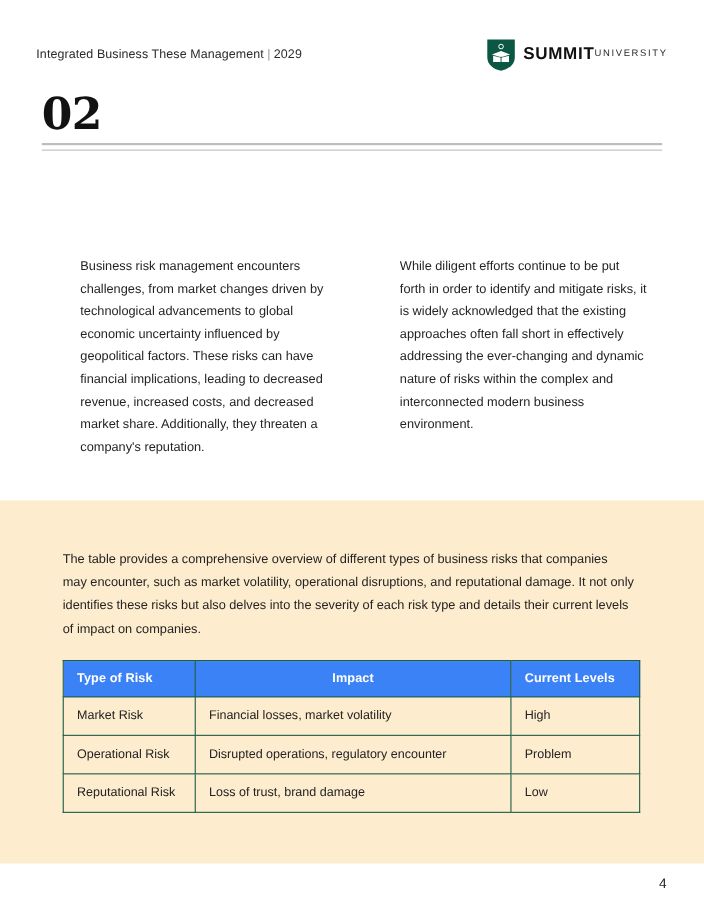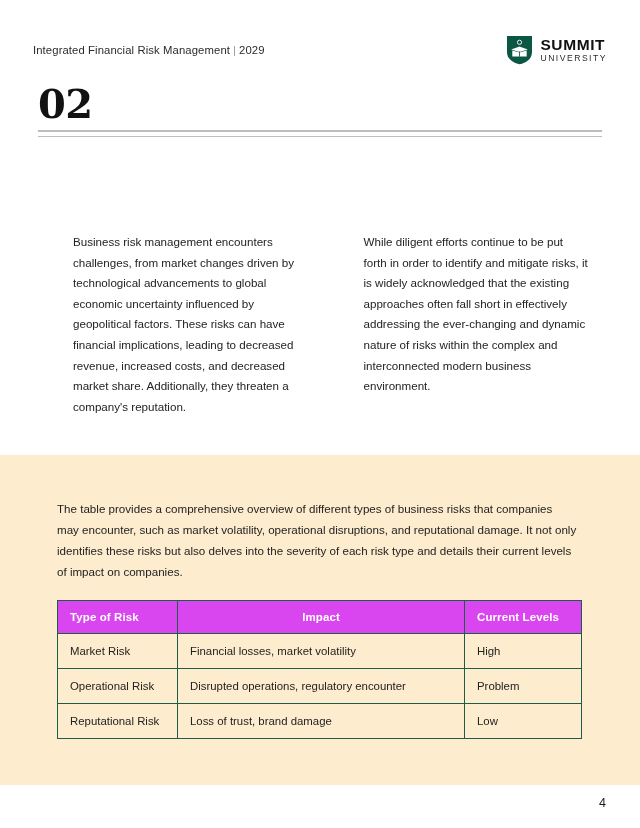--- a/index.html
+++ b/index.html
@@ -50,21 +50,21 @@
     align-items: center;
     gap: 7px;
   }
   .brand-shield {
     width: 27px;
     height: 30px;
     display: block;
   }
   .brand-words {
     display: flex;
-    flex-direction: column;
+    flex-direction: row;
     justify-content: center;
     line-height: 1;
   }
   .brand-name {
     font-size: 15.5px;
     font-weight: bold;
     letter-spacing: 0.6px;
     color: #111111;
   }
   .brand-sub {
@@ -179,21 +179,21 @@
     border-collapse: collapse;
     table-layout: fixed;
   }
   .risk-table th,
   .risk-table td {
     border: 1px solid #1d5c48;
     text-align: left;
     vertical-align: middle;
   }
   .risk-table thead th {
-    background: #d946ef;
+    background: #3b82f6;
     color: #ffffff;
     font-size: 11.5px;
     font-weight: bold;
     height: 32px;
     padding: 0 12px;
     letter-spacing: 0.1px;
   }
   .risk-table thead th.c-impact {
     text-align: center;
   }
@@ -217,21 +217,21 @@
     color: #1d1d1d;
   }
 </style>
 </head>
 <body>
 
 <div class="page">
 
   <div class="doc-header">
     <div class="doc-header-title">
-      <span>Integrated Financial Risk Management</span><span class="sep">|</span><span>2029</span>
+      <span>Integrated Business These Management</span><span class="sep">|</span><span>2029</span>
     </div>
 
     <div class="brand">
       <span class="brand-shield">
         <svg viewBox="0 0 27 30" width="27" height="30" aria-hidden="true">
           <path d="M1 1 H26 V17 C26 24 20 28 13.5 29.3 C7 28 1 24 1 17 Z" fill="#0c5743"></path>
           <circle cx="13.5" cy="7.3" r="2.1" fill="none" stroke="#ffffff" stroke-width="0.9"></circle>
           <path d="M5.2 14.6 L13.5 11.4 L21.8 14.6 L13.5 17 Z" fill="#ffffff"></path>
           <path d="M6.3 15.6 V21.4 H13.5 V17.6 Z" fill="#ffffff"></path>
           <path d="M20.7 15.6 V21.4 H13.5 V17.6 Z" fill="#ffffff"></path>

